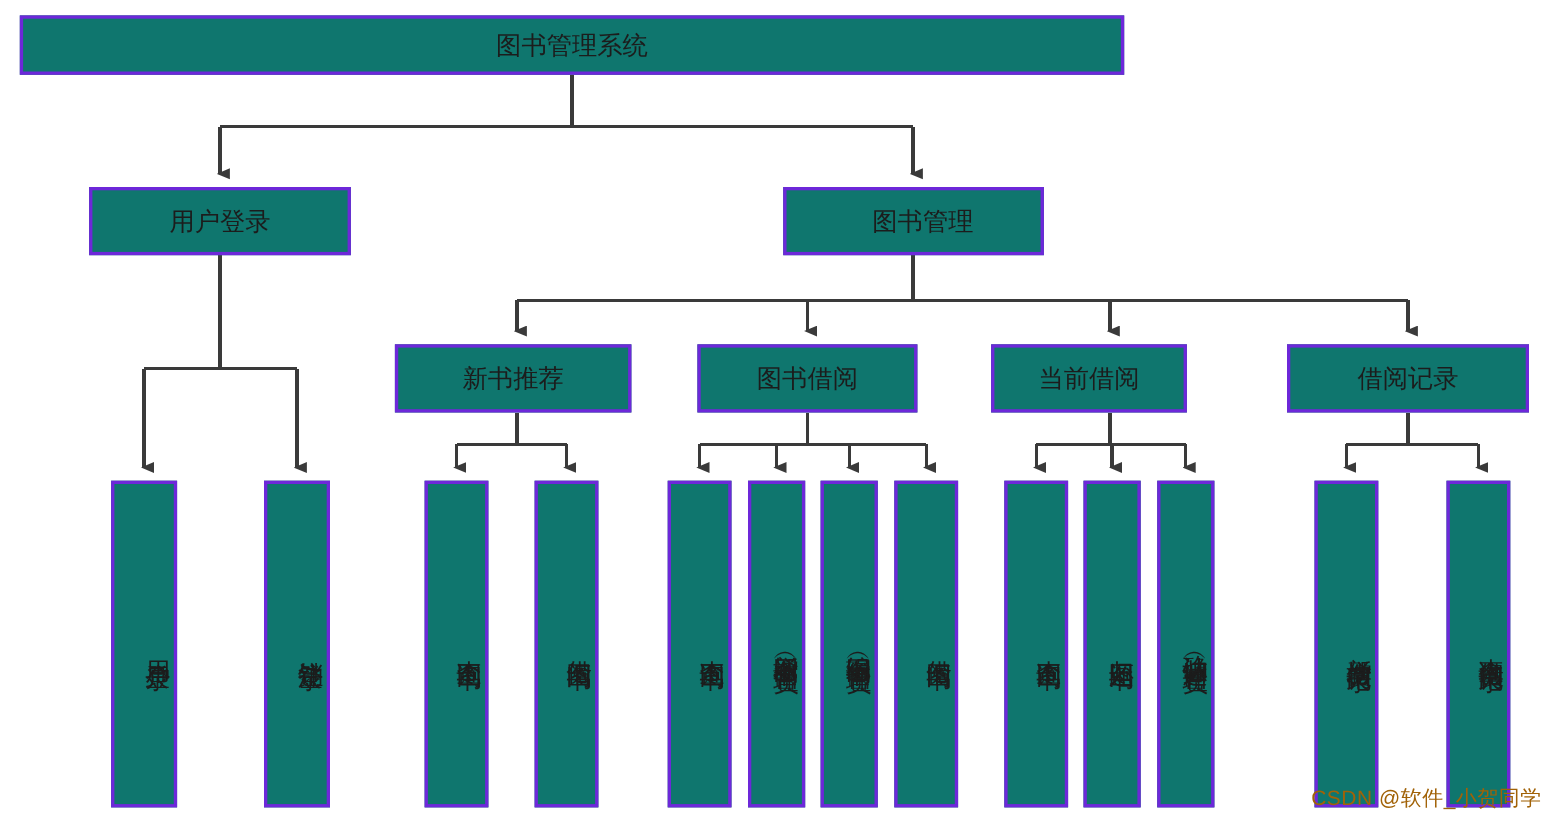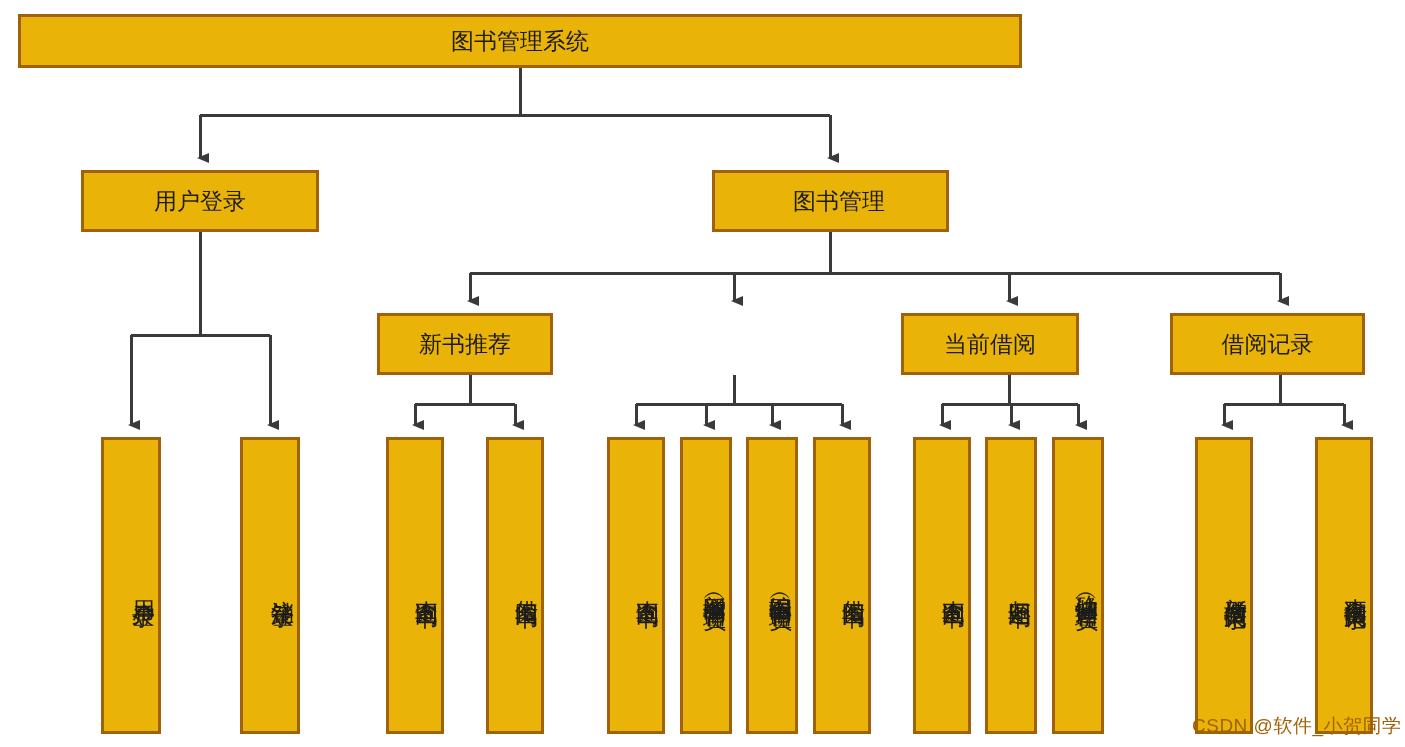--- a/index.html
+++ b/index.html
@@ -13,22 +13,22 @@
   #canvas {
     position: relative;
     width: 1405px;
     height: 747px;
     background: #ffffff;
     overflow: hidden;
   }
   .node {
     position: absolute;
     box-sizing: border-box;
-    background: #eab308;
-    border: 3px solid #a16207;
+    background: #0f766e;
+    border: 3px solid #6d28d9;
     display: flex;
     align-items: center;
     justify-content: center;
     color: #1c1c1c;
     line-height: 1.22;
   }
   .node.h {
     font-size: 23px;
   }
   .node.root {
@@ -125,27 +125,30 @@
     <span class="label">图书管理系统</span>
   </div>
 
   <div class="node h" style="left:81px;top:170px;width:238px;height:62px;">
     <span class="label">用户登录</span>
   </div>
   <div class="node h" style="left:712px;top:170px;width:237px;height:62px;padding-left:17px;">
     <span class="label">图书管理</span>
   </div>
 
-  <div class="node h" style="left:377px;top:313px;width:176px;height:62px;">
+  <div class="node h" style="left:359px;top:313px;width:215px;height:62px;">
     <span class="label">新书推荐</span>
+  </div>
+  <div class="node h" style="left:634px;top:313px;width:200px;height:62px;">
+    <span class="label">图书借阅</span>
   </div>
   <div class="node h" style="left:901px;top:313px;width:178px;height:62px;">
     <span class="label">当前借阅</span>
   </div>
-  <div class="node h" style="left:1170px;top:313px;width:195px;height:62px;">
+  <div class="node h" style="left:1170px;top:313px;width:220px;height:62px;">
     <span class="label">借阅记录</span>
   </div>
 
   <div class="node v" style="left:101px;top:437px;width:60px;height:297px;">
     <span class="label">用户登录</span>
   </div>
   <div class="node v" style="left:240px;top:437px;width:60px;height:297px;">
     <span class="label">注销登录</span>
   </div>
 

